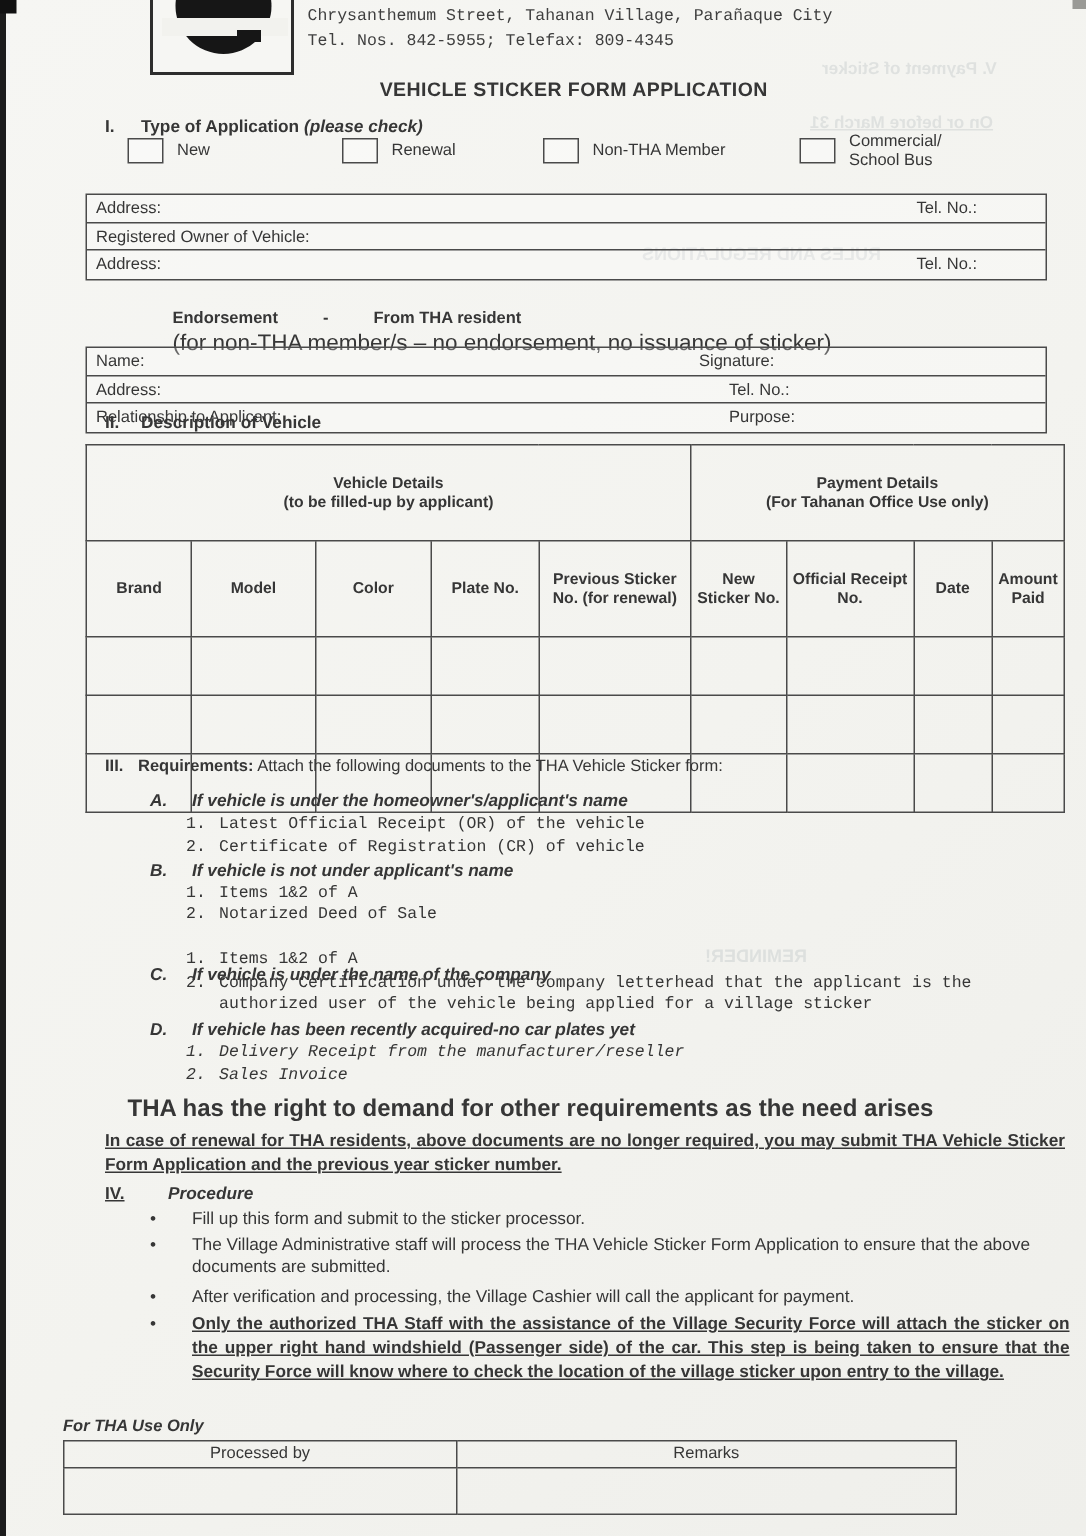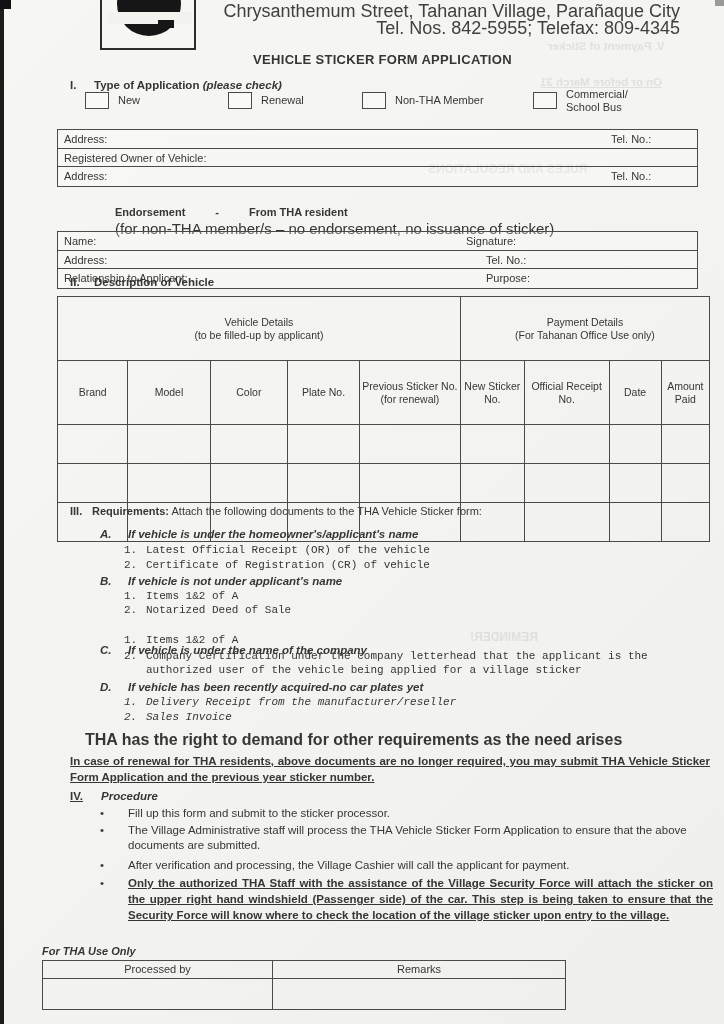--- a/index.html
+++ b/index.html
@@ -15,21 +15,21 @@
   .corner-tr { position:absolute; right:0; top:0; width:9px; height:6px; background:#9a9a96; }
 
   
   .ghost { position:absolute; transform:scaleX(-1); color:#74858e; opacity:.16; font-weight:bold; white-space:nowrap; }
 
   
   .logo-box { position:absolute; left:100px; top:-14px; width:96px; height:64px; border:2px solid #2d2d2d; background:#f6f6f3; overflow:hidden; }
   .logo-circle { position:absolute; left:15px; top:-16px; width:64px; height:64px; border-radius:50%; background:#161616; }
   .logo-band { position:absolute; left:6px; top:24px; width:84px; height:12px; background:#f2f2ee; }
   .logo-notch { position:absolute; left:56px; top:32px; width:16px; height:8px; background:#161616; }
-  .head-text { position:absolute; left:205px; top:3px; width:475px; text-align:right; font-size:18px; line-height:17px; color:#3f3f3f; }
+  .head-text { position:absolute; left:205px; top:3px; width:475px; text-align:left; font-size:11px; line-height:17px; color:#3f3f3f;font-family:Liberation Mono, monospace; }
   .form-title { position:absolute; left:45px; top:52px; width:675px; text-align:center; font-weight:bold; font-size:13px; letter-spacing:.3px; }
 
   
   .sec-head { position:absolute; font-size:11.5px; font-weight:bold; }
   .sec-num { display:inline-block; width:24px; }
   .italic { font-style:italic; }
 
   
   .chk-row { position:absolute; left:85px; top:88px; width:630px; display:flex; }
   .chk-opt { display:flex; align-items:center; }
@@ -44,21 +44,21 @@
   .frow:last-child { border-bottom:none; }
   .fspan { position:absolute; top:0; }
 
   .endorse { position:absolute; left:115px; top:206px; font-size:11px; }
   .endorse .t { font-weight:bold; }
   .endorse .gap { display:inline-block; width:30px; }
   .endorse .note { font-size:15px; margin-top:2px; font-weight:normal; }
 
   
   .vtable { position:absolute; left:57px; top:296px; width:653px; border-collapse:collapse; font-size:10.5px; }
-  .vtable td, .vtable th { border:1px solid #4a4a4a; text-align:center; vertical-align:middle; font-weight:normal; padding:19px 2px; line-height:12.5px; }
+  .vtable td, .vtable th { border:1px solid #4a4a4a; text-align:center; vertical-align:middle; font-weight:bold; padding:19px 2px; line-height:12.5px; }
   .vtable .grp { height:34px; }
   .vtable .cols th { height:64px; }
   .vtable .body td { height:31px; }
 
   
   .req-intro { position:absolute; left:70px; top:505px; font-size:11px; width:600px; }
   .req-group { position:absolute; left:100px; font-size:11.5px; font-weight:bold; font-style:italic; }
   .req-group .ltr { display:inline-block; width:28px; }
   .req-item { position:absolute; left:124px; font-size:11px;font-family:Liberation Mono, monospace; }
   .req-item .n { display:inline-block; width:22px; }
@@ -69,21 +69,21 @@
   .renewal { position:absolute; left:70px; top:753px; width:640px; font-size:11.5px; font-weight:bold; text-decoration:underline; line-height:16px; text-align:justify; }
 
   
   .bullet { position:absolute; left:100px; font-size:11.5px; line-height:15px; }
   .bullet .dot { position:absolute; left:0; top:0; }
   .bullet .bt { display:block; margin-left:28px; width:585px; }
   .bullet.strong .bt { font-weight:bold; text-decoration:underline; text-align:justify; }
 
   
   .thause { position:absolute; left:42px; top:945px; font-size:11px; font-weight:bold; font-style:italic; }
-  .ftable { position:absolute; left:42px; top:960px; width:524px; border-collapse:collapse; font-size:11px; }
+  .ftable { position:absolute; left:42px; top:960px; width:596px; border-collapse:collapse; font-size:11px; }
   .ftable td { border:1px solid #4a4a4a; text-align:center; }
   .ftable .hd td { height:18px; line-height:17px; }
   .ftable .bd td { height:31px; }
 </style>
 </head>
 <body>
 
 <div class="page">
   <div class="edge-left"></div>
   <div class="corner-tl"></div>
@@ -281,21 +281,21 @@
     <span class="n">1.</span><span>Delivery Receipt from the manufacturer/reseller</span>
   </div>
   <div class="req-item it" style="top:711px;">
     <span class="n">2.</span><span>Sales Invoice</span>
   </div>
 
   <div class="tha-right">THA has the right to demand for other requirements as the need arises</div>
   <div class="renewal">In case of renewal for THA residents, above documents are no longer required, you may submit THA Vehicle Sticker Form Application and the previous year sticker number.</div>
 
   <div class="sec-head italic" style="left:70px; top:790px;">
-    <span class="sec-num" style="width:31px; font-style:normal;text-decoration:underline;">IV.</span><span>Procedure</span>
+    <span class="sec-num" style="width:42px; font-style:normal;text-decoration:underline;">IV.</span><span>Procedure</span>
   </div>
   <div class="bullet" style="top:806px;">
     <span class="dot">•</span>
     <span class="bt">Fill up this form and submit to the sticker processor.</span>
   </div>
   <div class="bullet" style="top:823px;">
     <span class="dot">•</span>
     <span class="bt">The Village Administrative staff will process the THA Vehicle Sticker Form  Application to ensure that the above documents are submitted.</span>
   </div>
   <div class="bullet" style="top:858px;">

